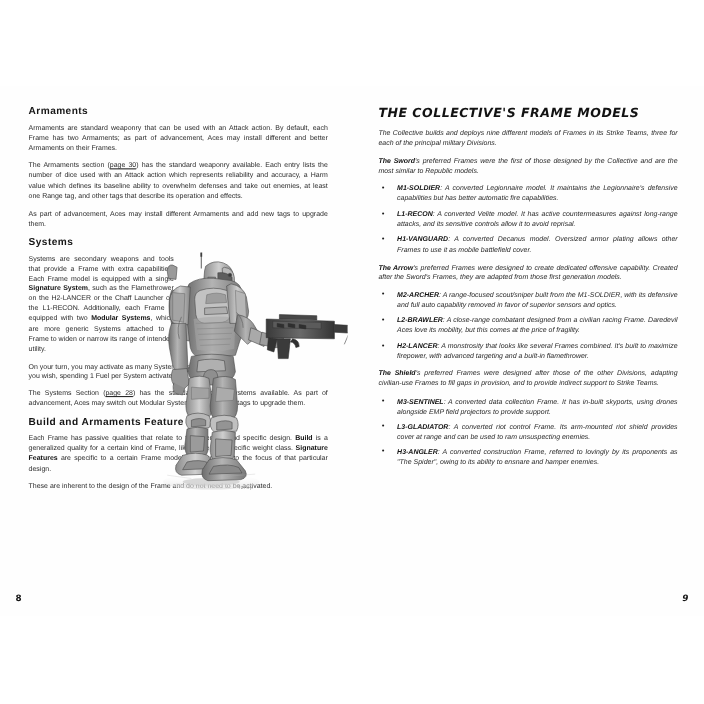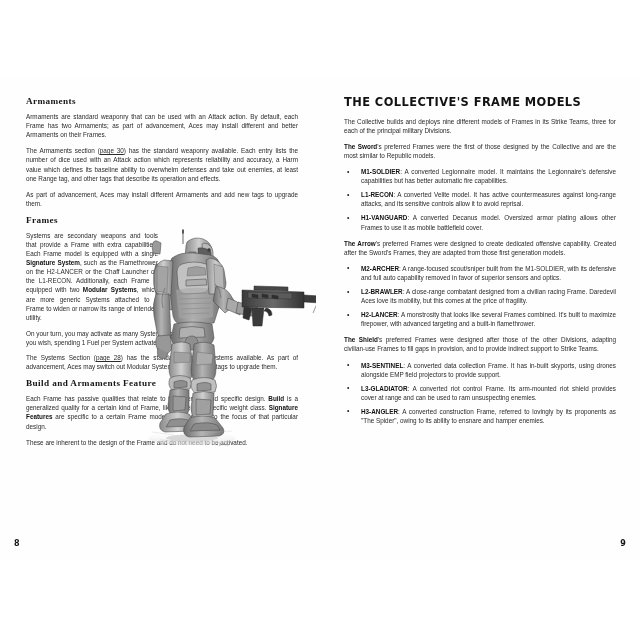--- a/index.html
+++ b/index.html
@@ -25,25 +25,25 @@
     background: #fefefe;
   }
   #page-left  { left: 0; }
   #page-right { left: 320px; }
 
   .page-inner {
     position: relative;
     width: 100%; height: 100%;
     padding: 18px 22px 0 26px;
   }
-  #page-right .page-inner { padding: 18px 24px 0 24px; }
+  #page-right .page-inner { padding: 18px 24px 0 24px; font-style: italic; }
 
   
   h2.sec-head {
-    font-family: Liberation Serif, serif;
+    font-family: Liberation Sans, sans-serif;
     font-size: 9.2px;
     font-weight: bold;
     letter-spacing: 0.4px;
     color: #161616;
     margin: 0 0 5px 0;
     line-height: 1.2;
     font-stretch: semi-condensed;
   }
   h1.page-head {
     font-family: "DejaVu Sans", sans-serif;
@@ -139,21 +139,21 @@
       <p>Armaments are standard weaponry that can be used with an Attack action. By default, each Frame has two Armaments; as part of advancement, Aces may install different and better Armaments on their Frames.</p>
 
       <p>The Armaments section (<span class="ul-ref">page 30</span>) has the
          standard weaponry available. Each entry lists the number of dice used with an Attack action which
          represents reliability and accuracy, a Harm value which defines its baseline ability to overwhelm
          defenses and take out enemies, at least one Range tag, and other tags that describe its operation and
          effects.</p>
 
       <p>As part of advancement, Aces may install different Armaments and add new tags to upgrade them.</p>
 
-      <h2 class="sec-head">Frames</h2>
+      <h2 class="sec-head">Systems</h2>
 
       <div class="wrap-col">
         <p>Systems are secondary weapons and tools
           that provide a Frame with extra capabilities. Each Frame model is equipped with a single <b>Signature System</b>, such as the
           Flamethrower on the H2-LANCER or the Chaff Launcher on the L1-RECON. Additionally, each Frame is
           equipped with two <b>Modular Systems</b>,
           which are more generic Systems attached to a Frame to widen or narrow its range of intended
           utility.</p>
 
         <p class="tight" style="white-space:normal;width:152px;text-align:left">On your turn, you may activate as many Systems as you wish, spending 1 Fuel per System activated.</p>

